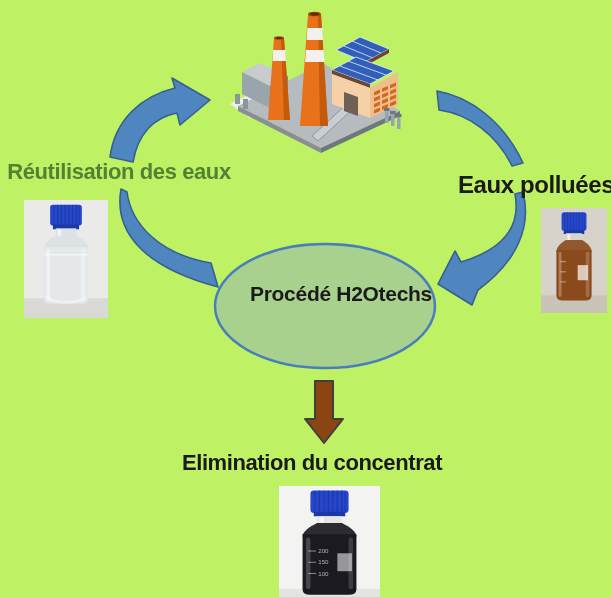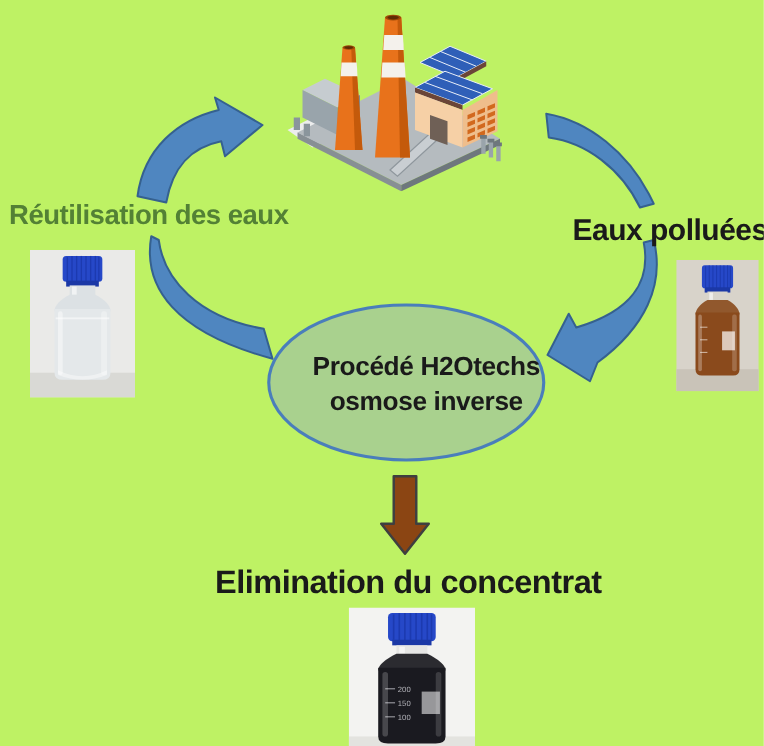--- a/index.html
+++ b/index.html
@@ -10,21 +10,21 @@
     padding-left:44px;
   }
   .stage svg { display:block; }
   .layer { position:absolute; left:0; top:0; width:611px; height:597px; }
   .label {
     position:absolute; font-weight:bold; text-align:center;
     letter-spacing:-0.4px; color:#1a1a1a; white-space:nowrap;
   }
   .label-reuse       { left:6px;   top:159px; width:226px; font-size:22px; }
   .label-polluted    { left:458px; top:171px; width:152px; font-size:24px; }
-  .label-elimination { left:172px; top:450px; width:308px; font-size:26px; }
+  .label-elimination { left:158px; top:450px; width:308px; font-size:22px; }
   .process-text {
     position:absolute; left:215px; top:280px; width:220px;
     font-size:21px; line-height:28px; font-weight:bold; text-align:center;
     letter-spacing:-0.3px;
     margin-left:16px;
   }
   .factory-wrap { position:absolute; left:228px; top:8px; width:195px; height:145px; }
   .bottle { position:absolute; }
   .bottle-clean       { left:24px;  top:200px; width:84px;  height:118px; }
   .bottle-polluted    { left:541px; top:208px; width:66px;  height:105px; }
@@ -122,21 +122,20 @@
       <ellipse cx="86.5" cy="6" rx="4.5" ry="1.5" fill="#5F2D04"></ellipse>
     </svg>
   </div>
 
   <div class="label label-reuse" style="color: rgb(83, 129, 53);">Réutilisation des eaux</div>
 
   <div class="label label-polluted" style="color: rgb(26, 26, 26);">Eaux polluées</div>
 
   <div class="process-text" style="color: rgb(26, 26, 26);">
     <div>Procédé H2Otechs</div>
-    <div>osmose inverse</div>
   </div>
 
   <div class="label label-elimination" style="color: rgb(26, 26, 26);">Elimination du concentrat</div>
 
   <div class="bottle bottle-clean">
     <svg width="84" height="118" viewBox="0 0 90 125" preserveAspectRatio="none">
       <rect width="90" height="125" fill="#EAEAE8"></rect>
       <rect y="104" width="90" height="21" fill="#D9D9D5"></rect>
       <rect x="28" y="5" width="34" height="22" rx="3" fill="#2648C8"></rect>
       <g stroke="#15309E" stroke-width="1.2" opacity="0.55">

